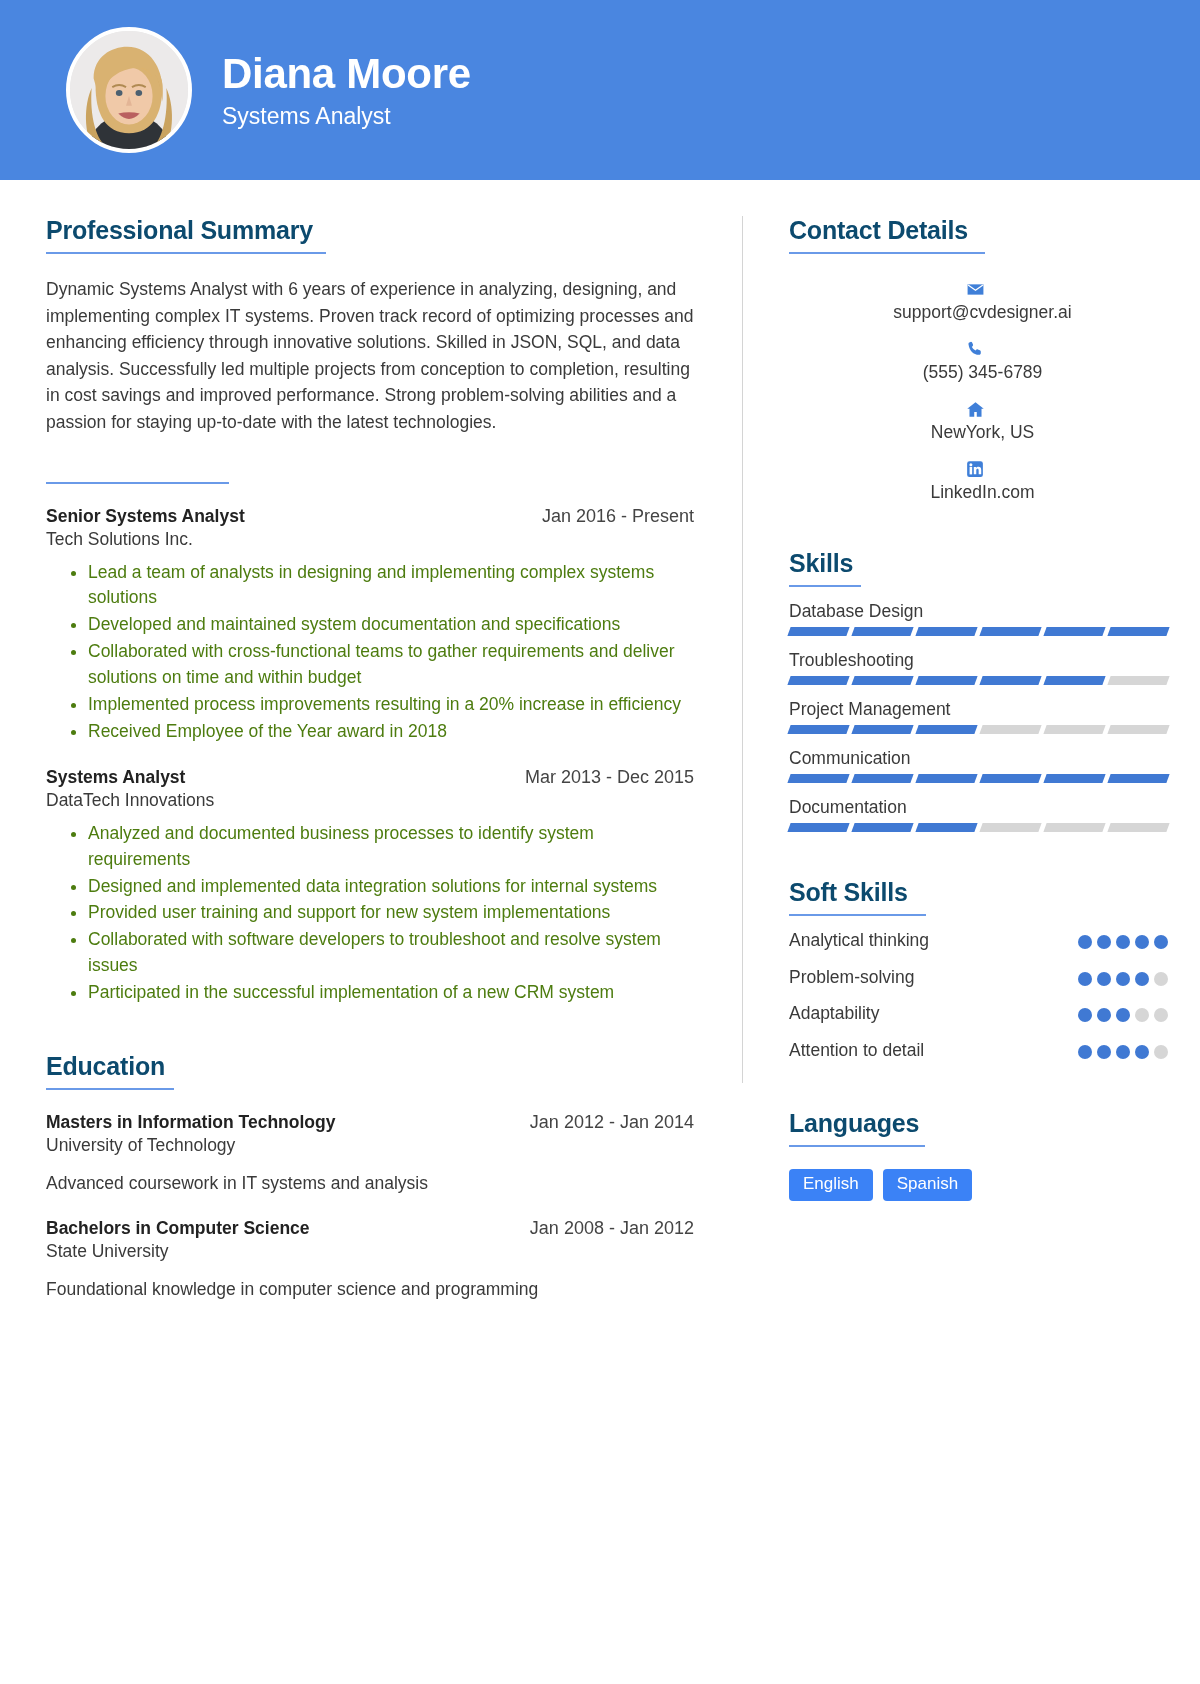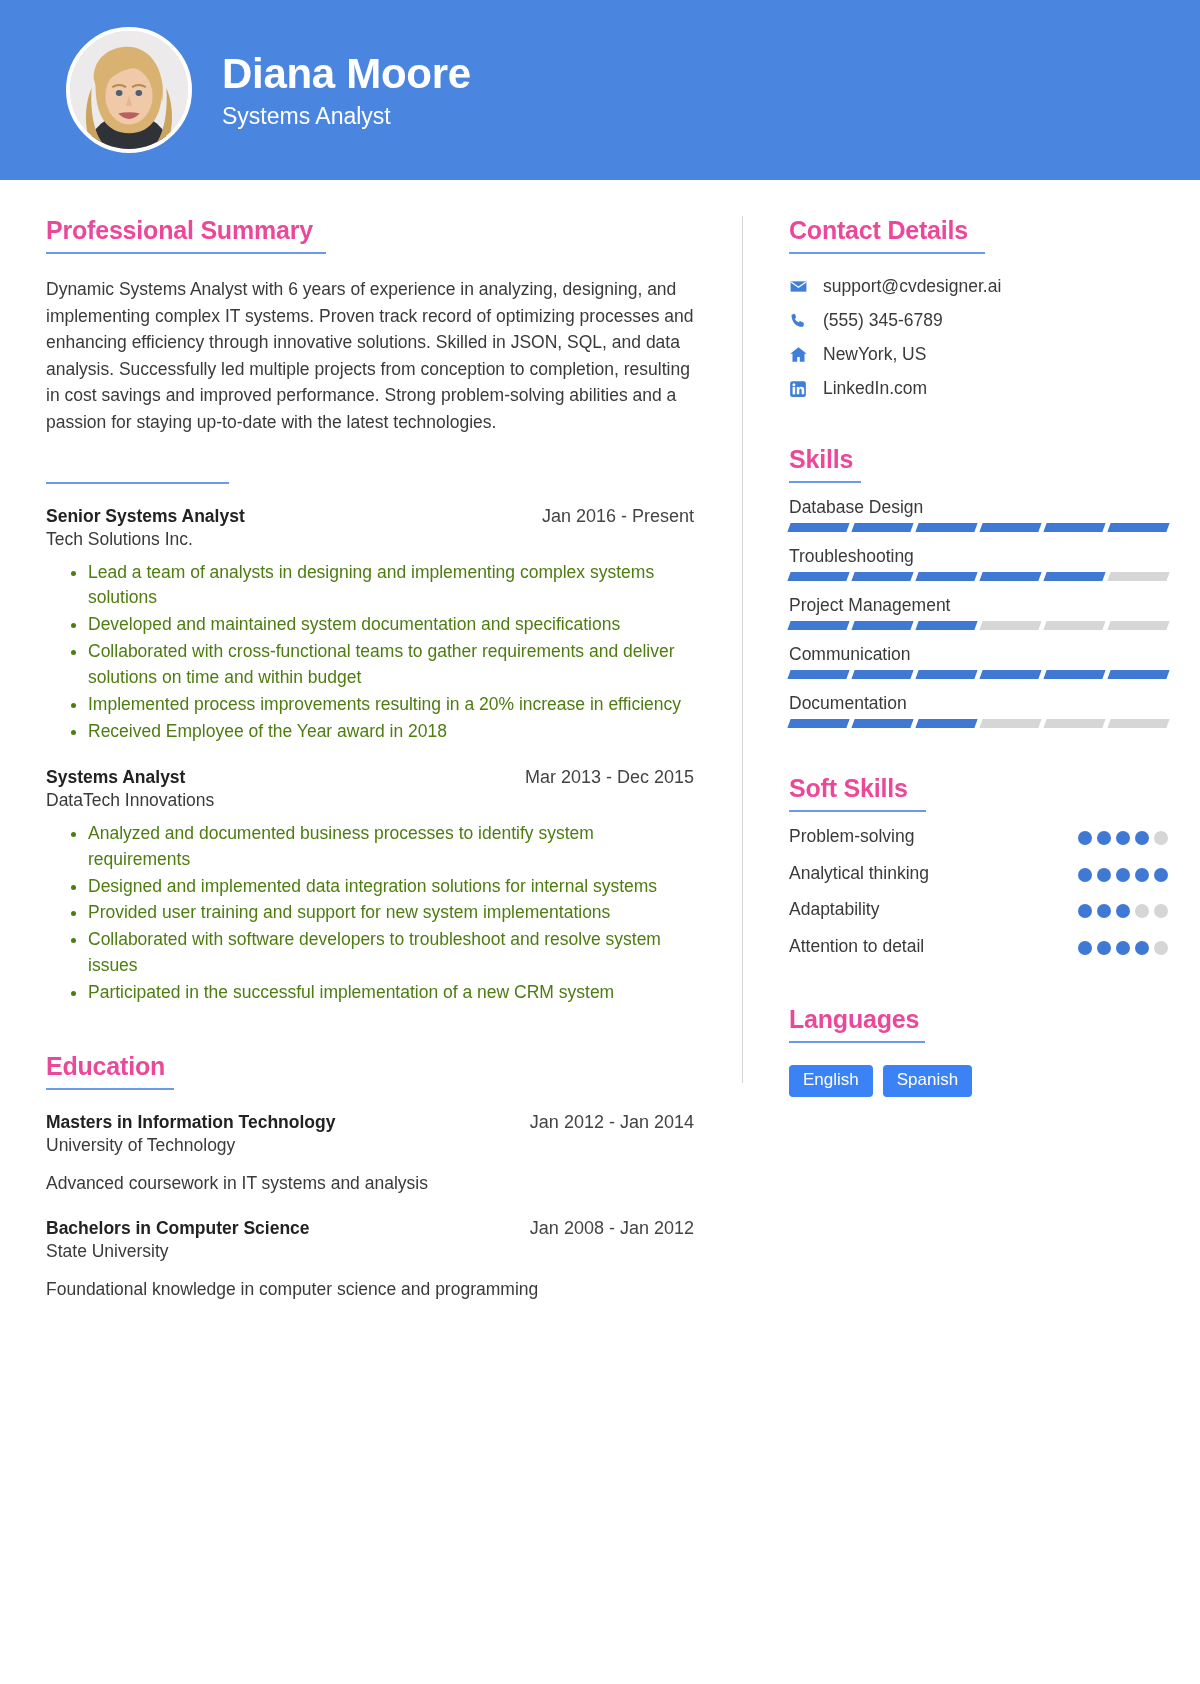--- a/index.html
+++ b/index.html
@@ -71,21 +71,21 @@
   }
   .col-right {
     flex: 1 1 auto;
     padding: 0 32px 0 46px;
   }
 
   
   .sec-head {
     font-size: 25px;
     font-weight: bold;
-    color: #ec4899;
+    color: #0c4a6e;
     letter-spacing: -0.2px;
   }
   .sec-rule {
     height: 2px;
     background: #6a9ae8;
     margin-top: 7px;
   }
   .sec-rule.left { width: 280px; }
   .sec-rule.we { width: 183px; }
   .sec-rule.edu { width: 128px; }
@@ -141,20 +141,21 @@
     color: #4d7c0f;
     margin-bottom: 1px;
   }
 
   
   .contact-list { margin-top: 22px; }
   .contact-row {
     display: flex;
     align-items: center;
     margin-bottom: 13px;
+    flex-direction: column;
   }
   .contact-ico {
     width: 26px;
     flex: 0 0 26px;
     display: flex;
     align-items: center;
     justify-content: flex-start;
     color: #3f7fd8;
   }
   .contact-ico svg { display: block; }
@@ -438,37 +439,37 @@
               </div>
             </div>
           </div>
       </div>
 
       <div class="head-pad-top">
         <div class="sec-head">Soft Skills</div>
         <div class="sec-rule soft"></div>
         <div id="soft-list">
             <div class="soft-item">
+              <div class="soft-name">Analytical thinking</div>
+              <div class="soft-dots">
+                <span class="dot on"></span>
+                <span class="dot on"></span>
+                <span class="dot on"></span>
+                <span class="dot on"></span>
+                <span class="dot on"></span>
+              </div>
+            </div>
+            <div class="soft-item">
               <div class="soft-name">Problem-solving</div>
               <div class="soft-dots">
                 <span class="dot on"></span>
                 <span class="dot on"></span>
                 <span class="dot on"></span>
                 <span class="dot on"></span>
                 <span class="dot"></span>
-              </div>
-            </div>
-            <div class="soft-item">
-              <div class="soft-name">Analytical thinking</div>
-              <div class="soft-dots">
-                <span class="dot on"></span>
-                <span class="dot on"></span>
-                <span class="dot on"></span>
-                <span class="dot on"></span>
-                <span class="dot on"></span>
               </div>
             </div>
             <div class="soft-item">
               <div class="soft-name">Adaptability</div>
               <div class="soft-dots">
                 <span class="dot on"></span>
                 <span class="dot on"></span>
                 <span class="dot on"></span>
                 <span class="dot"></span>
                 <span class="dot"></span>

